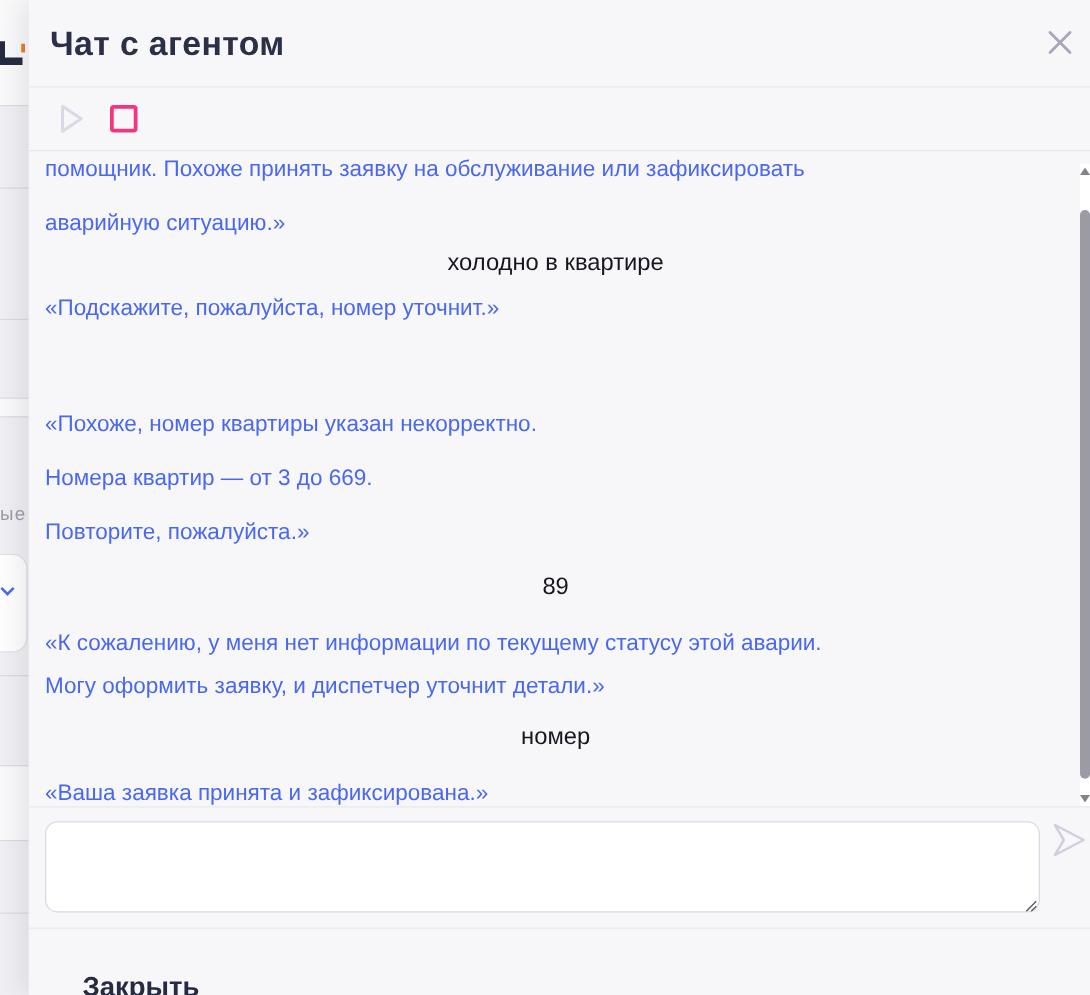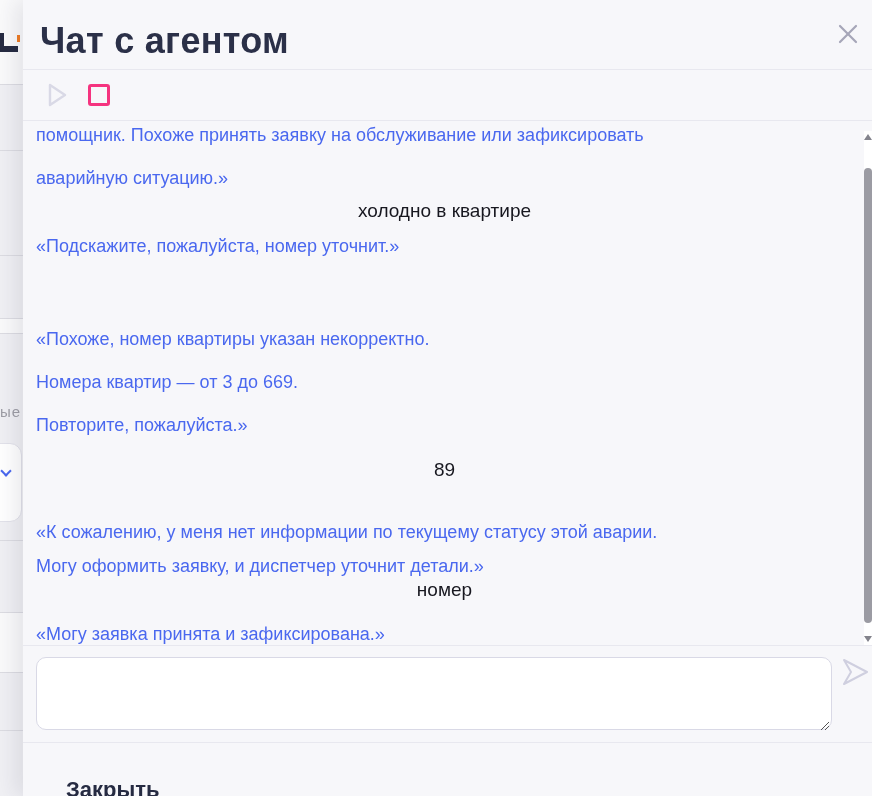--- a/index.html
+++ b/index.html
@@ -21,37 +21,37 @@
   .u-card { position:absolute; left:-12px; top:443px; width:34px; height:79px; background:#ffffff;
             border:1px solid #e2e2ea; border-radius:12px; }
   .u-card-chevron { position:absolute; left:13px; top:23px; width:8px; height:8px;
             border-right:2px solid #4a68ef; border-bottom:2px solid #4a68ef; transform:rotate(45deg); }
 
   
   .modal { position:absolute; left:23px; top:0; width:849px; height:796px;
            background:#f7f7fa; box-shadow:-8px 0 20px rgba(40,40,70,.10); }
 
   .modal-header { position:relative; height:70px; border-bottom:1px solid #e8e8ef; }
-  .modal-title { position:absolute; left:17px; top:20px; font-size:36px; font-weight:700;
+  .modal-title { position:absolute; left:17px; top:20px; font-size:27px; font-weight:700;
                  color:#2b3048; letter-spacing:.3px; }
   .close-btn { position:absolute; right:11px; top:21px; width:26px; height:26px; cursor:pointer;
                background:none; border:none; padding:0; }
 
   .toolbar { position:relative; height:51px; border-bottom:1px solid #e8e8ef;
              display:flex; align-items:center; padding-left:21px; gap:18px; }
   .play-btn, .stop-btn { background:none; border:none; padding:0; cursor:pointer; line-height:0; }
   .stop-shape { width:22px; height:22px; border:3px solid #f5337f; border-radius:3px; background:transparent; }
 
   
   .chat { position:relative; height:525px; border-bottom:1px solid #e8e8ef; overflow:hidden; }
   .msg { position:absolute; left:13px; right:30px; white-space:pre-line; }
   .msg.agent { color:#4a68ef; font-size:18px; }
   .msg.user  { right:19px; color:#17171f; font-size:19px; text-align:center; line-height:24px; }
   .lh43 { line-height:43px; }
-  .lh34 { line-height:34px;margin-top:18px; }
+  .lh34 { line-height:34px; }
   .lh26 { line-height:26px; }
   .m0 { top:-7px; }  .m1 { top:78px; }  .m2 { top:112px; } .m3 { top:164px; }
   .m4 { top:197px; } .m5 { top:337px; } .m6 { top:376px; } .m7 { top:457px; }
   .m8 { top:500px; }
 
   .scrollbar { position:absolute; right:0; top:10px; width:8px; height:514px; background:#ffffff; }
   .scroll-thumb { position:absolute; right:0; top:37px; width:8px; height:455px;
                   background:#9b9ba3; border-radius:4px; }
   .scroll-up, .scroll-down { position:absolute; right:0; width:0; height:0;
                   border-left:4px solid transparent; border-right:4px solid transparent; }
@@ -128,21 +128,21 @@
 аварийную ситуацию.»</div>
     <div class="msg user  m1">холодно в квартире</div>
     <div class="msg agent lh26 m2">«Подскажите, пожалуйста, номер уточнит.»</div>
     <div class="msg agent lh43 m4">«Похоже, номер квартиры указан некорректно.
 Номера квартир — от 3 до 669.
 Повторите, пожалуйста.»</div>
     <div class="msg user  m5">89</div>
     <div class="msg agent lh34 m6">«К сожалению, у меня нет информации по текущему статусу этой аварии.
 Могу оформить заявку, и диспетчер уточнит детали.»</div>
     <div class="msg user  m7">номер</div>
-    <div class="msg agent lh26 m8">«Могу заявка принята и зафиксирована.»</div>
+    <div class="msg agent lh26 m8">«Ваша заявка принята и зафиксирована.»</div>
 
     <div class="scrollbar">
       <div class="scroll-up"></div>
       <div class="scroll-thumb"></div>
       <div class="scroll-down"></div>
     </div>
   </div>
 
   <div class="input-row">
     <textarea class="chat-input" placeholder="" style=""></textarea>

